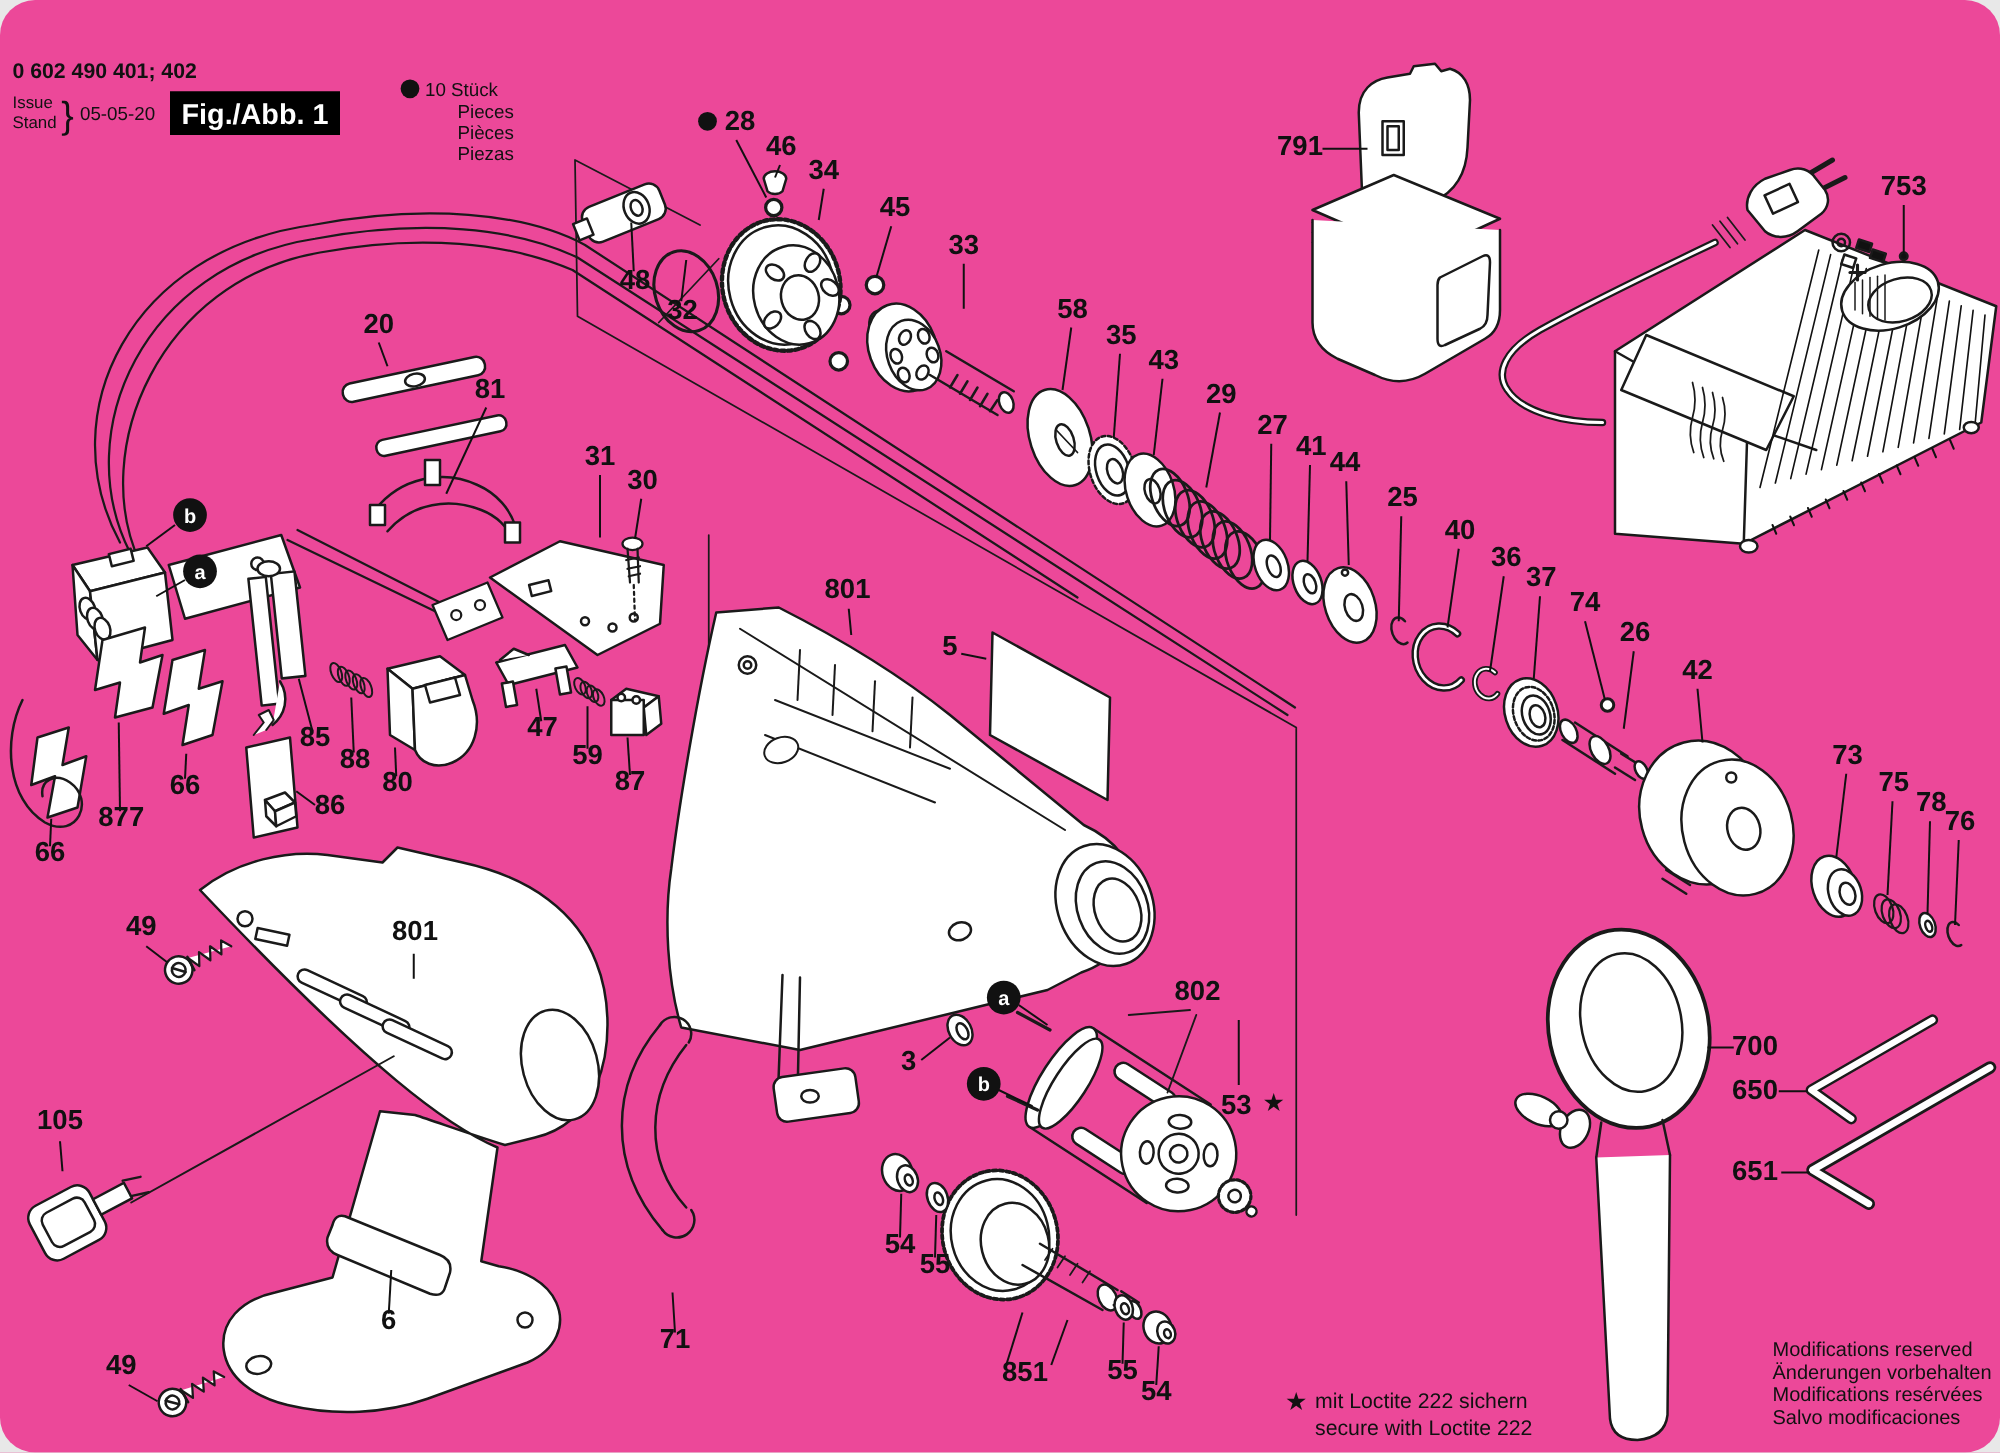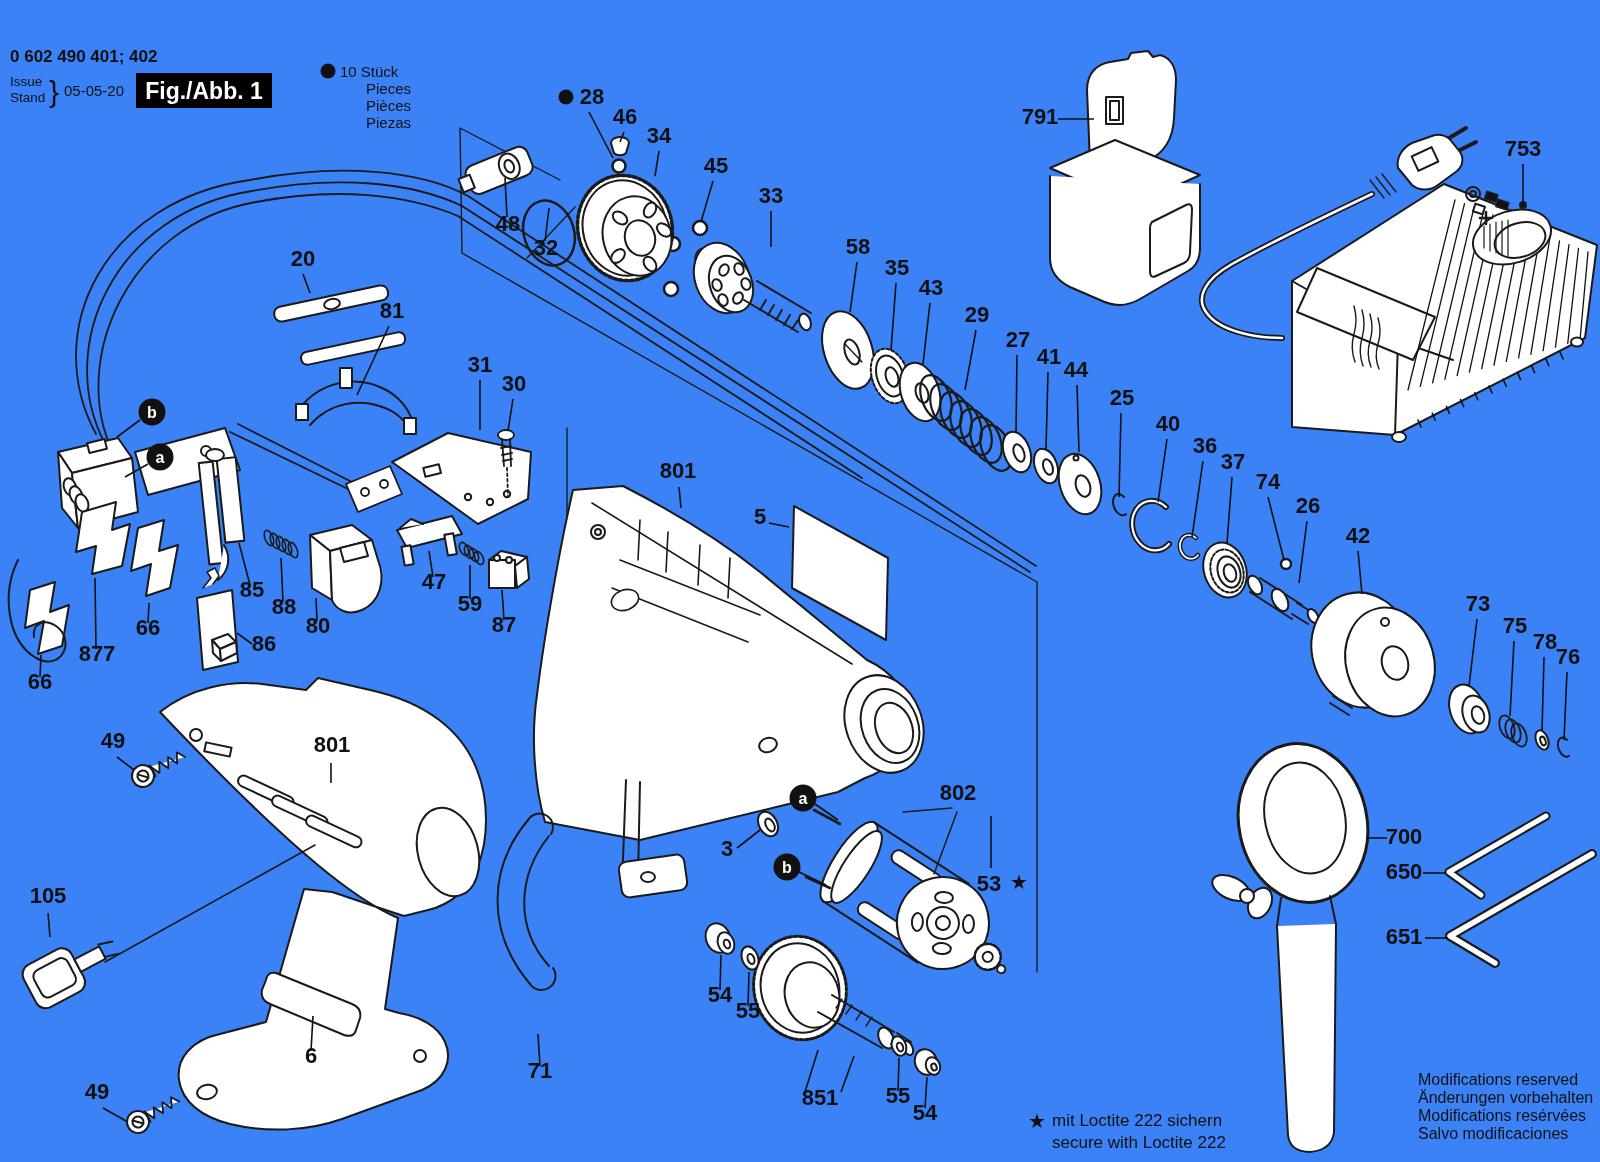--- a/index.html
+++ b/index.html
@@ -1,17 +1,17 @@
 <!DOCTYPE html>
 <html><head>
 <meta charset="utf-8">
 <style>
   html,body{margin:0;padding:0;background:#e8e8e8;}
-  .stage{position:relative;width:1600px;height:1162px;background:#3b82f6;margin:0 auto;
-         font-family:"Liberation Sans", sans-serif;overflow:hidden;}
+  .stage{position:relative;width:1600px;height:1162px;background:#ec4899;margin:0 auto;
+         font-family:"Liberation Sans", sans-serif;overflow:hidden;border-radius:28px;}
   svg{position:absolute;left:0;top:0;}
   svg text{font-family:"Liberation Sans", sans-serif;fill:#111;}
   .callout{font-weight:bold;font-size:22px;}
   .hdr-num{font-weight:bold;font-size:17px;}
   .hdr-small{font-size:13.5px;}
   .hdr-brace{font-size:30px;font-weight:400;}
   .hdr-date{font-size:15px;}
   .figlabel{font-weight:bold;font-size:23px;fill:#fff;}
   .qty{font-size:15px;}
   .note{font-size:17px;}

